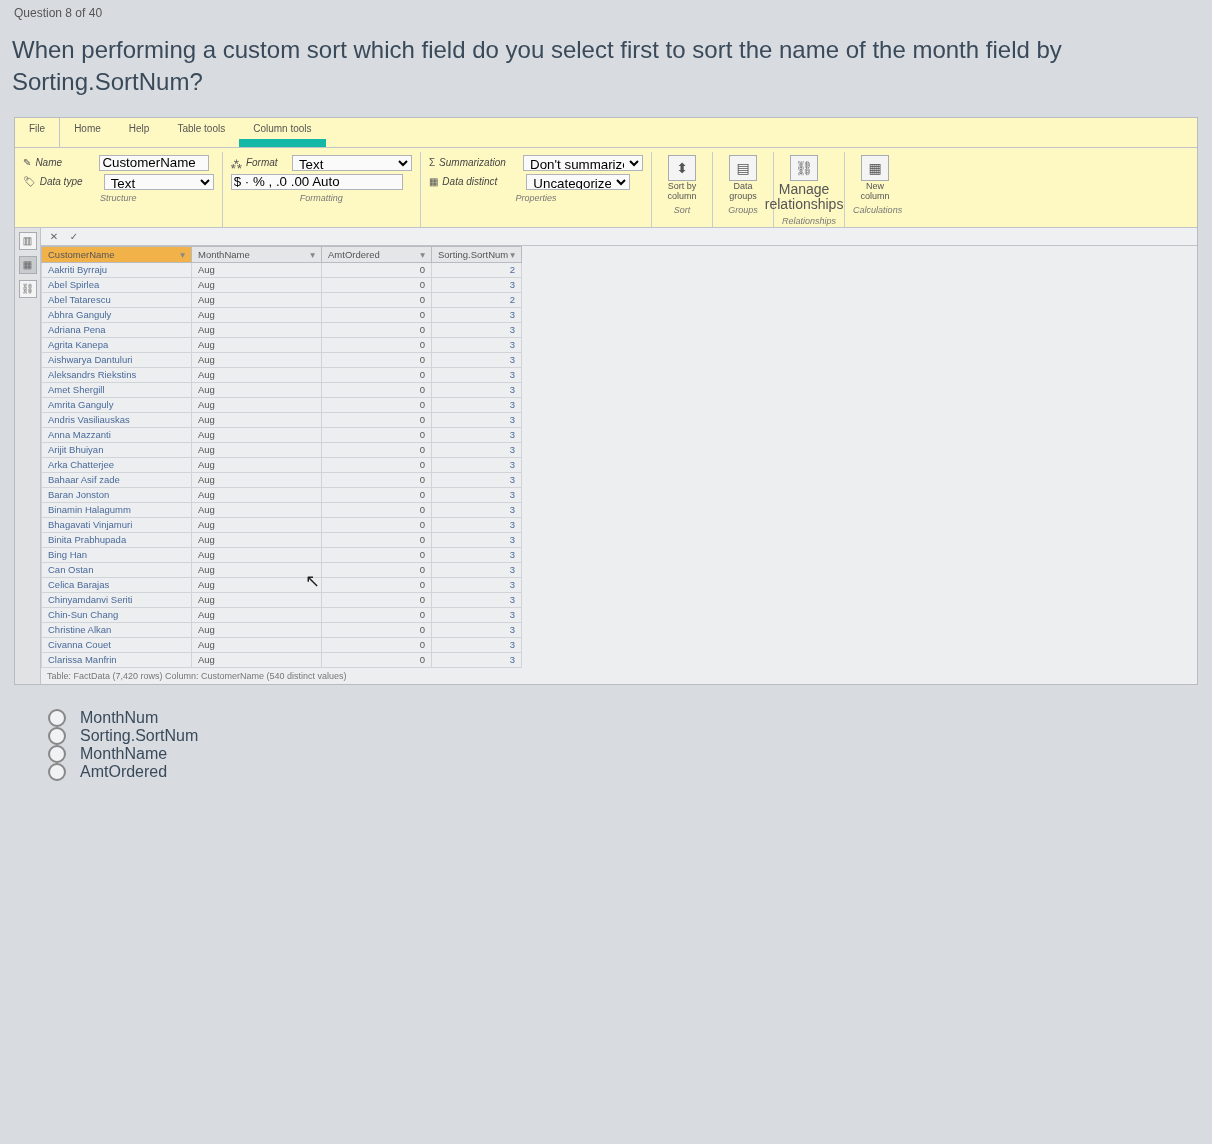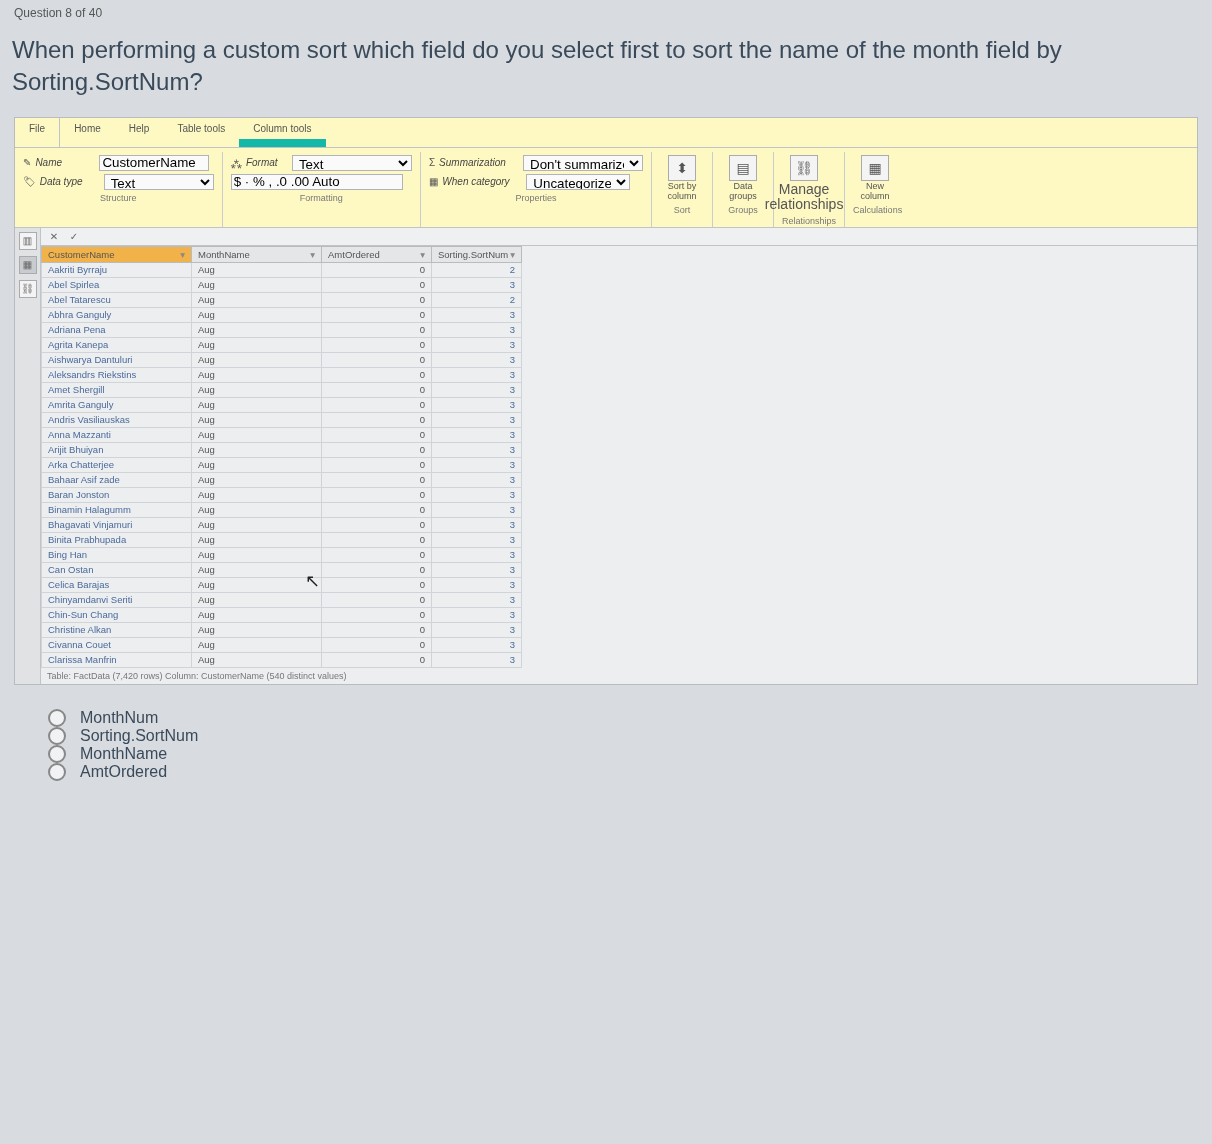--- a/index.html
+++ b/index.html
@@ -13,21 +13,21 @@
 .ribbon-tab { padding: 5px 14px; cursor: pointer; }
 .ribbon-tab.sep { border-right: 1px solid #c0c4c8; }
 .ribbon-tab.active { border-bottom: 8px solid #14b8a6; }
 
 .ribbon-body { display: flex; border-bottom: 1px solid #c0c4c8; padding: 4px 0 0 0; }
 .ribbon-group { border-right: 1px solid #c8ccce; padding: 3px 8px 1px 8px; display: flex; flex-direction: column; align-items: stretch; }
 .rg-rows { display: flex; flex-direction: column; gap: 3px; }
 .rg-row { display: flex; align-items: center; gap: 4px; }
 .rg-label { min-width: 60px; color: #444; font-style: italic; }
 .rg-input { border: 1px solid #b0b4b8; background: #fafafa; height: 16px; padding: 0 2px; }
-.rg-foot { text-align: center; font-size: 9px; color: #777; margin-top: 3px; }
+.rg-foot { text-align: center; font-size: 9px; color: #777; margin-top: 3px; font-style: italic; }
 .rg-iconbtn { display: flex; flex-direction: column; align-items: center; gap: 1px; width: 44px; }
 .rg-iconbox { width: 28px; height: 26px; border: 1px solid #a8acb0; background: #f4f4f4; display:flex;align-items:center;justify-content:center;font-size:14px;color:#555; }
 
 .formula-bar { display:flex; align-items:center; gap:6px; border-bottom:1px solid #c0c4c8; padding:3px 6px; background:#eef0f2; }
 .fb-icon { width:14px; text-align:center; color:#666; }
 
 .nav-rail { display:flex; }
 .rail { width:26px; background:#e0e2e4; border-right:1px solid #c0c4c8; display:flex; flex-direction:column; align-items:center; padding-top:4px; gap:6px;}
 .rail-btn { width:18px;height:18px;border:1px solid #a8acb0;background:#f4f4f4;display:flex;align-items:center;justify-content:center;font-size:10px;color:#666; }
 .rail-btn.active { background:#c8ccce; }
@@ -101,21 +101,21 @@
 
     <div class="ribbon-group">
       <div class="rg-rows">
         <div class="rg-row">
           <span>Σ</span>
           <span class="rg-label" style="min-width:80px">Summarization</span>
           <select class="rg-input" style="width:120px"><option>Don't summarize</option></select>
         </div>
         <div class="rg-row">
           <span>▦</span>
-          <span class="rg-label" style="min-width:80px">When category</span>
+          <span class="rg-label" style="min-width:80px">Data distinct</span>
           <select class="rg-input" style="width:104px"><option>Uncategorized</option></select>
         </div>
       </div>
       <div class="rg-foot">Properties</div>
     </div>
 
     <div class="ribbon-group">
       <div class="rg-iconbtn">
         <div class="rg-iconbox">⬍</div>
         <span style="font-size:9px;text-align:center;line-height:1.1">Sort by column</span>

